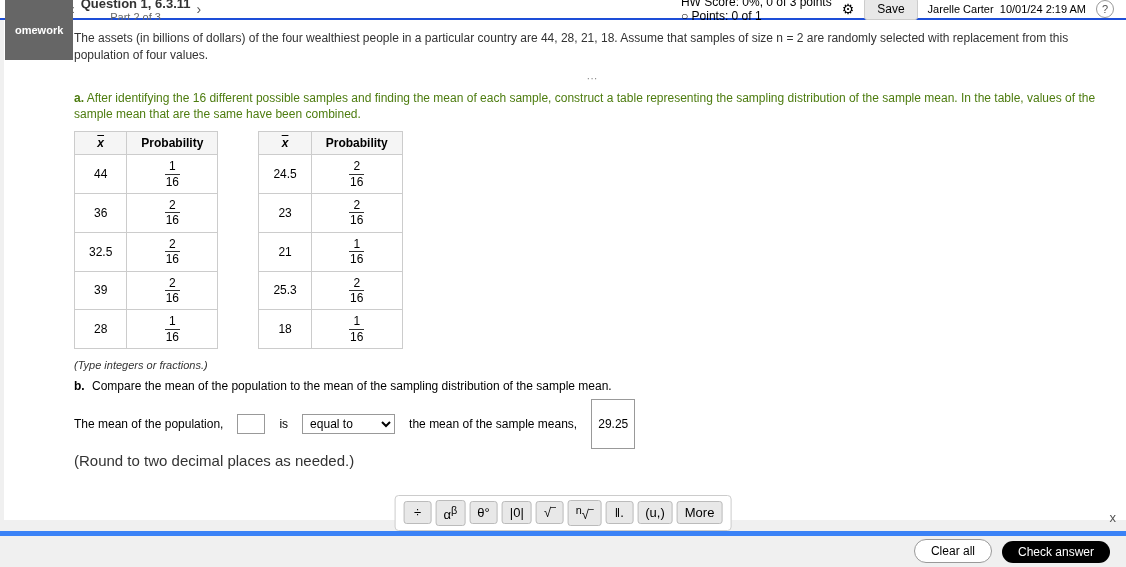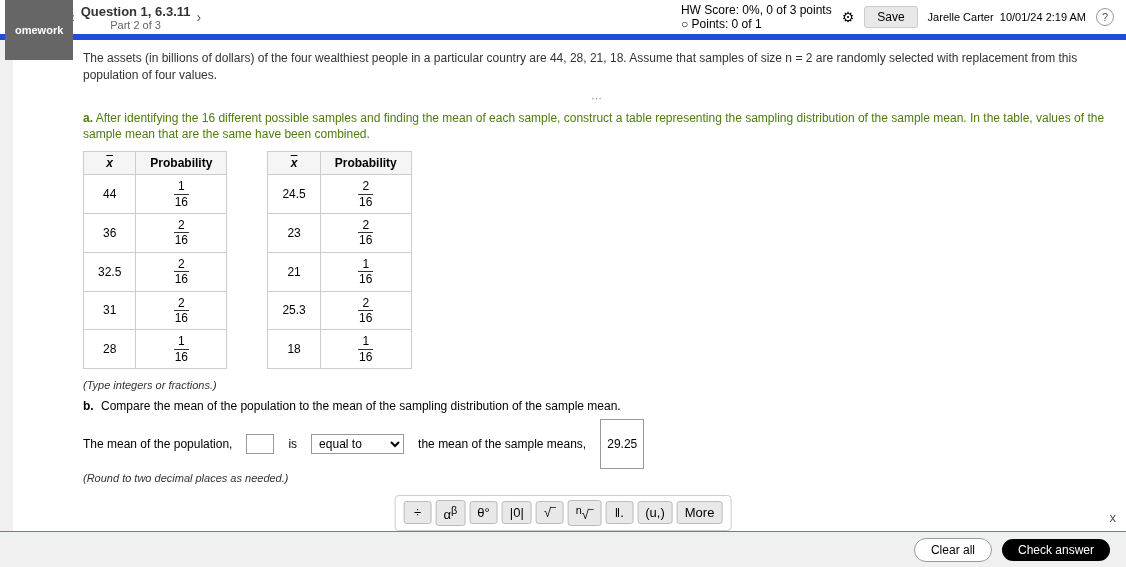--- a/index.html
+++ b/index.html
@@ -11,23 +11,23 @@
       min-height: 567px;
       overflow: hidden;
     }
 
     
     .top-bar {
       display: flex;
       align-items: center;
       justify-content: space-between;
       background: #fff;
-      border-bottom: 6px solid #1d4ed8;
+      border-bottom: 2px solid #1d4ed8;
       padding: 4px 12px;
-      height: 40px;
+      height: 20px;
     }
     .top-bar-left {
       display: flex;
       align-items: center;
       gap: 6px;
       font-size: 12px;
       color: #333;
     }
     .top-bar-center {
       display: flex;
@@ -71,21 +71,21 @@
       align-items: center;
       justify-content: center;
       font-size: 11px;
       cursor: pointer;
       color: #555;
     }
 
     
     .main {
       background: #fff;
-      margin-left: 13px;
+      margin-left: 4px;
       padding: 10px 16px 10px 16px;
       position: relative;
       min-height: 500px;
     }
 
     .problem-text {
       font-size: 12px;
       color: #333;
       margin-bottom: 8px;
       line-height: 1.4;
@@ -174,22 +174,21 @@
       padding: 1px 3px;
       background: #fff;
     }
     .mean-value-box {
       border: 1px solid #999;
       padding: 17px 6px;
       background: #fff;
       font-size: 12px;
     }
     .round-note {
-      font-size: 11px;
-      font-style: italic;
+      font-size: 15px;
       color: #333;
       margin-top: 3px;
     }
 
     
     .toolbar {
       position: fixed;
       bottom: 36px;
       left: 50%;
       transform: translateX(-50%);
@@ -212,24 +211,24 @@
       text-align: center;
     }
 
     
     .bottom-bar {
       position: fixed;
       bottom: 0;
       left: 0;
       right: 0;
       display: flex;
-      align-items: center;
+      align-items: flex-end;
       justify-content: flex-end;
       background: #f0f0f0;
-      border-top: 1px solid #3b82f6;
+      border-top: 5px solid #3b82f6;
       padding: 4px 16px;
       height: 36px;
       gap: 10px;
     }
     .clear-all-btn {
       background: #fff;
       border: 1px solid #999;
       border-radius: 14px;
       padding: 4px 16px;
       cursor: pointer;
@@ -342,21 +341,21 @@
           <tr>
       <td>32.5</td>
       <td>
         <div class="fraction">
           <span class="num">2</span>
           <span class="den">16</span>
         </div>
       </td>
           </tr>
           <tr>
-      <td>31</td>
+      <td>39</td>
       <td>
         <div class="fraction">
           <span class="num">2</span>
           <span class="den">16</span>
         </div>
       </td>
           </tr>
           <tr>
       <td>28</td>
       <td>

